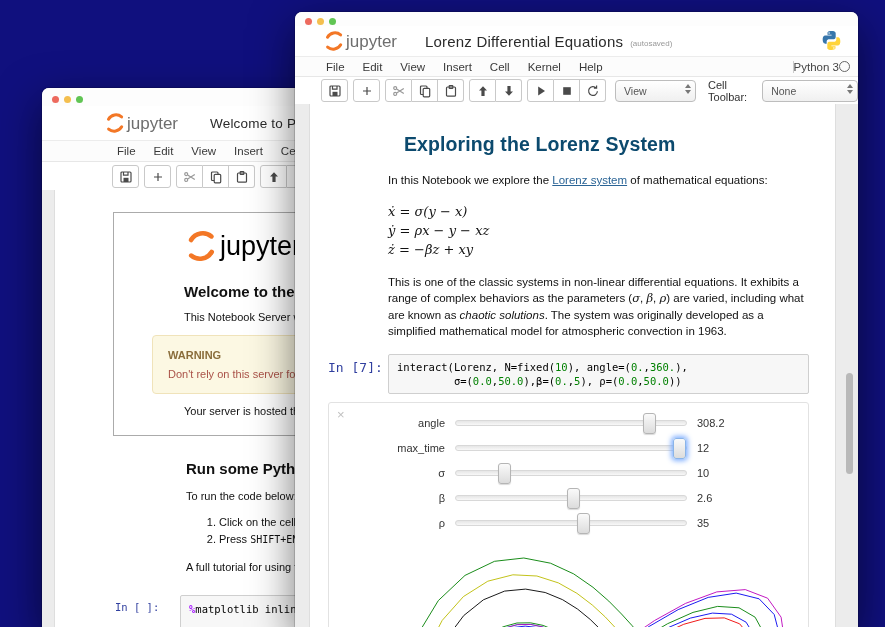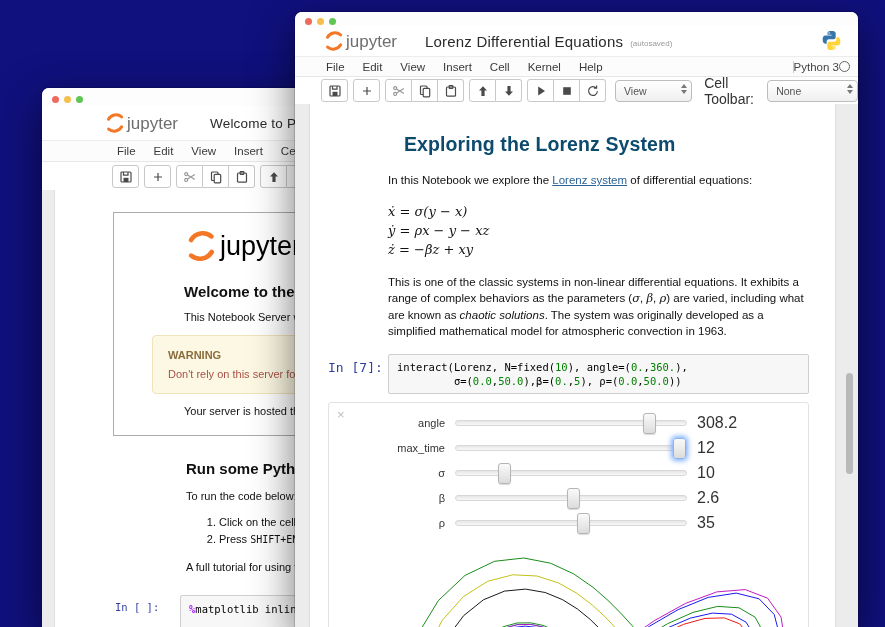--- a/index.html
+++ b/index.html
@@ -38,21 +38,21 @@
   .tbtn{width:25px;height:21px;background:#fff;border:1px solid #c9c9c9;display:flex;align-items:center;justify-content:center;}
   .btn-group .tbtn + .tbtn{border-left:none;}
   .btn-group .tbtn:first-child{border-radius:3px 0 0 3px;}
   .btn-group .tbtn:last-child{border-radius:0 3px 3px 0;}
   .btn-group .tbtn:only-child{border-radius:3px;}
   .sel{position:relative;height:20px;border:1px solid #bdbdbd;border-radius:4px;background:linear-gradient(#ffffff,#f0f0f0);display:flex;align-items:center;font-size:10.5px;color:#555;padding:0 20px 0 8px;margin-left:4px;}
   .stepper{position:absolute;right:4px;top:3px;display:flex;flex-direction:column;gap:2px;}
   .stepper i{display:block;width:0;height:0;border-left:3.5px solid transparent;border-right:3.5px solid transparent;}
   .stepper .up{border-bottom:4px solid #777;}
   .stepper .dn{border-top:4px solid #777;}
-  .ctlabel{font-size:14px;color:#333;margin-left:12px;}
+  .ctlabel{font-size:11px;color:#333;margin-left:12px;}
   
   .jlogo text{fill:#6e6e6e;font-family:"Liberation Sans",sans-serif;}
   
   .page{position:absolute;left:0;right:0;bottom:0;background:#ececec;}
   #front-window .page{top:92px;}
   .sheet{position:absolute;left:14px;right:22px;top:0;bottom:0;background:#fff;border-left:1px solid #dedede;border-right:1px solid #dedede;overflow:hidden;}
   .scrolltrack{position:absolute;right:3px;top:0;bottom:0;width:10px;}
   .scrollthumb{position:absolute;right:2px;top:269px;width:7px;height:101px;background:#b9b9b9;border-radius:4px;}
   .nb{padding:13px 26px 0 78px;}
   .nb h1{margin:16px;font-size:19.5px;font-weight:bold;color:#0c4a6e;letter-spacing:.1px;}
@@ -70,21 +70,21 @@
   .op{color:#AA22FF;font-weight:bold;}
   .mono{font-family:"DejaVu Sans Mono",monospace;font-size:10px;}
   
   .widgetbox{position:relative;margin-left:-60px;margin-top:8px;border:1px solid #e2e2e2;border-radius:3px;height:600px;padding-top:8px;}
   .widget-close{position:absolute;left:8px;top:5px;font-size:13px;color:#c0c0c0;line-height:13px;cursor:pointer;}
   .srow{display:flex;align-items:center;height:25px;padding-left:6px;}
   .slabel{width:110px;text-align:right;font-size:11px;color:#333;padding-right:10px;}
   .strack{position:relative;width:230px;height:4px;background:linear-gradient(#e6e6e6,#f8f8f8);border:1px solid #d8d8d8;border-radius:3px;}
   .shandle{position:absolute;top:-8px;width:11px;height:19px;margin-left:-6px;background:linear-gradient(#fafafa,#dcdcdc);border:1px solid #b5b5b5;border-radius:3px;box-shadow:0 1px 1px rgba(0,0,0,.15);}
   .shandle.focus{box-shadow:0 0 5px 2px rgba(110,165,255,.85);border-color:#8ab4e8;}
-  .sval{margin-left:10px;font-size:16px;color:#333;}
+  .sval{margin-left:10px;font-size:11px;color:#333;}
   .plotwrap{margin:14px 0 0 64px;}
   
   #back-window .page{top:102px;background:#ececec;}
   .bsheet{position:absolute;left:12px;right:0;top:0;bottom:0;background:#fff;border-left:1px solid #dedede;padding:22px 0 0 58px;overflow:hidden;}
   .wcell{width:430px;border:1px solid #ababab;padding:14px 0 16px 0;box-sizing:border-box;}
   .wcell-inner{margin-left:70px;}
   .bigjlogo{display:block;}
   .bh2{font-size:15px;font-weight:bold;color:#111;margin:18px 0 0 0;white-space:nowrap;}
   .bpara{font-size:11px;line-height:15px;color:#111;margin-top:10px;white-space:nowrap;}
   .warnbox{margin:10px 0 0 38px;width:420px;box-sizing:border-box;background:#fcf8e3;border:1px solid #f0e3ba;border-radius:4px;padding:13px 15px;}
@@ -348,21 +348,21 @@
           <span class="stepper">
             <i class="up"></i>
             <i class="dn"></i>
           </span>
         </span>
       </div>
     <div class="page">
       <div class="sheet">
         <div class="nb">
           <h1>Exploring the Lorenz System</h1>
-          <div class="para"><span>In this Notebook we explore the </span><span class="link">Lorenz system</span><span> of differential equations:</span></div>
+          <div class="para"><span>In this Notebook we explore the </span><span class="link">Lorenz system</span><span> of mathematical equations:</span></div>
           <div class="equations">
               <div>ẋ = σ(y − x)</div>
               <div>ẏ = ρx − y − xz</div>
               <div>ż = −βz + xy</div>
             </div>
           <div class="para"><span>This is one of the classic systems in non-linear differential equations. It exhibits a range of complex behaviors as the parameters (</span><span class="math">σ</span><span>, </span><span class="math">β</span><span>, </span><span class="math">ρ</span><span>) are varied, including what are known as </span><span class="em">chaotic solutions</span><span>. The system was originally developed as a simplified mathematical model for atmospheric convection in 1963.</span></div>
           <div class="cellrow">
             <span class="prompt">In [7]:</span>
             <div class="codebox">
                 <div class="cline"><span>interact(Lorenz, N=fixed(</span><span class="num">10</span><span>), angle=(</span><span class="num">0.</span><span>,</span><span class="num">360.</span><span>),</span></div>

